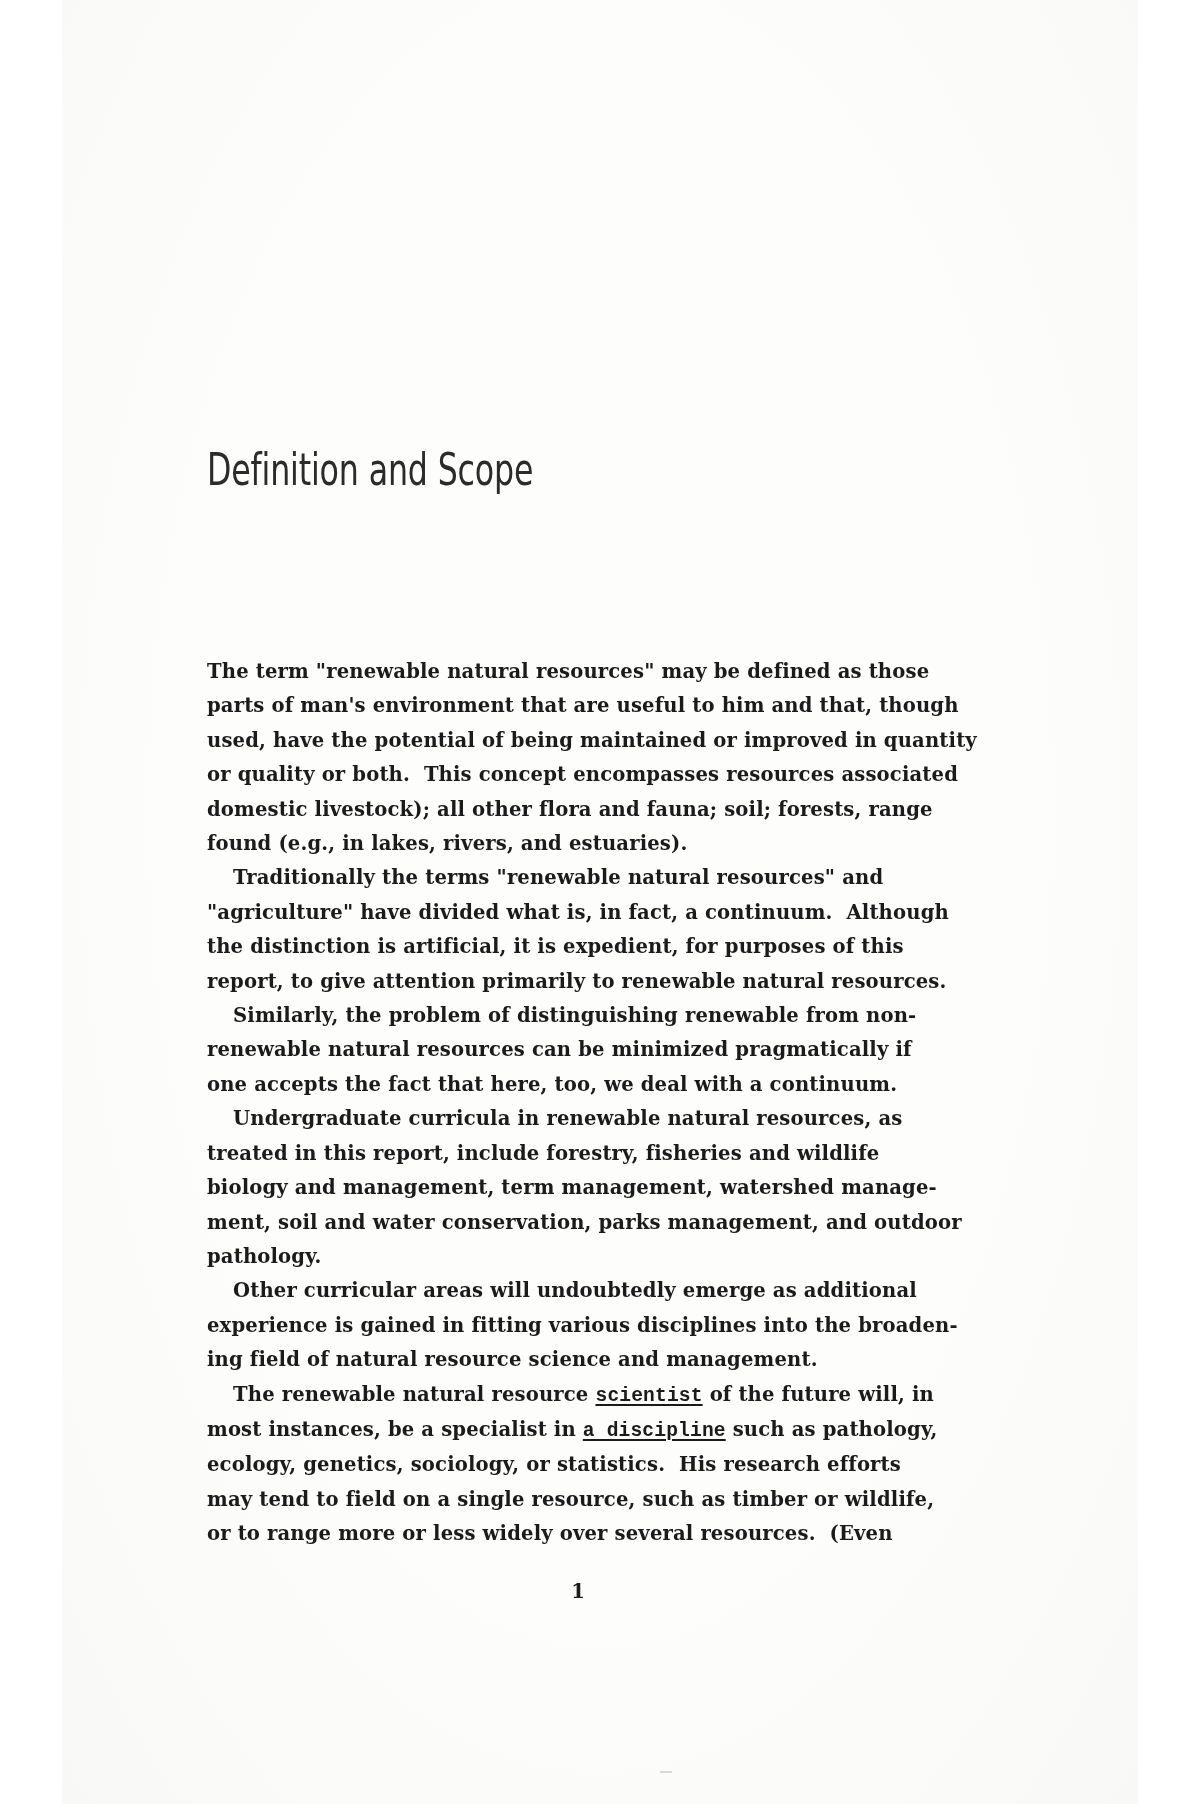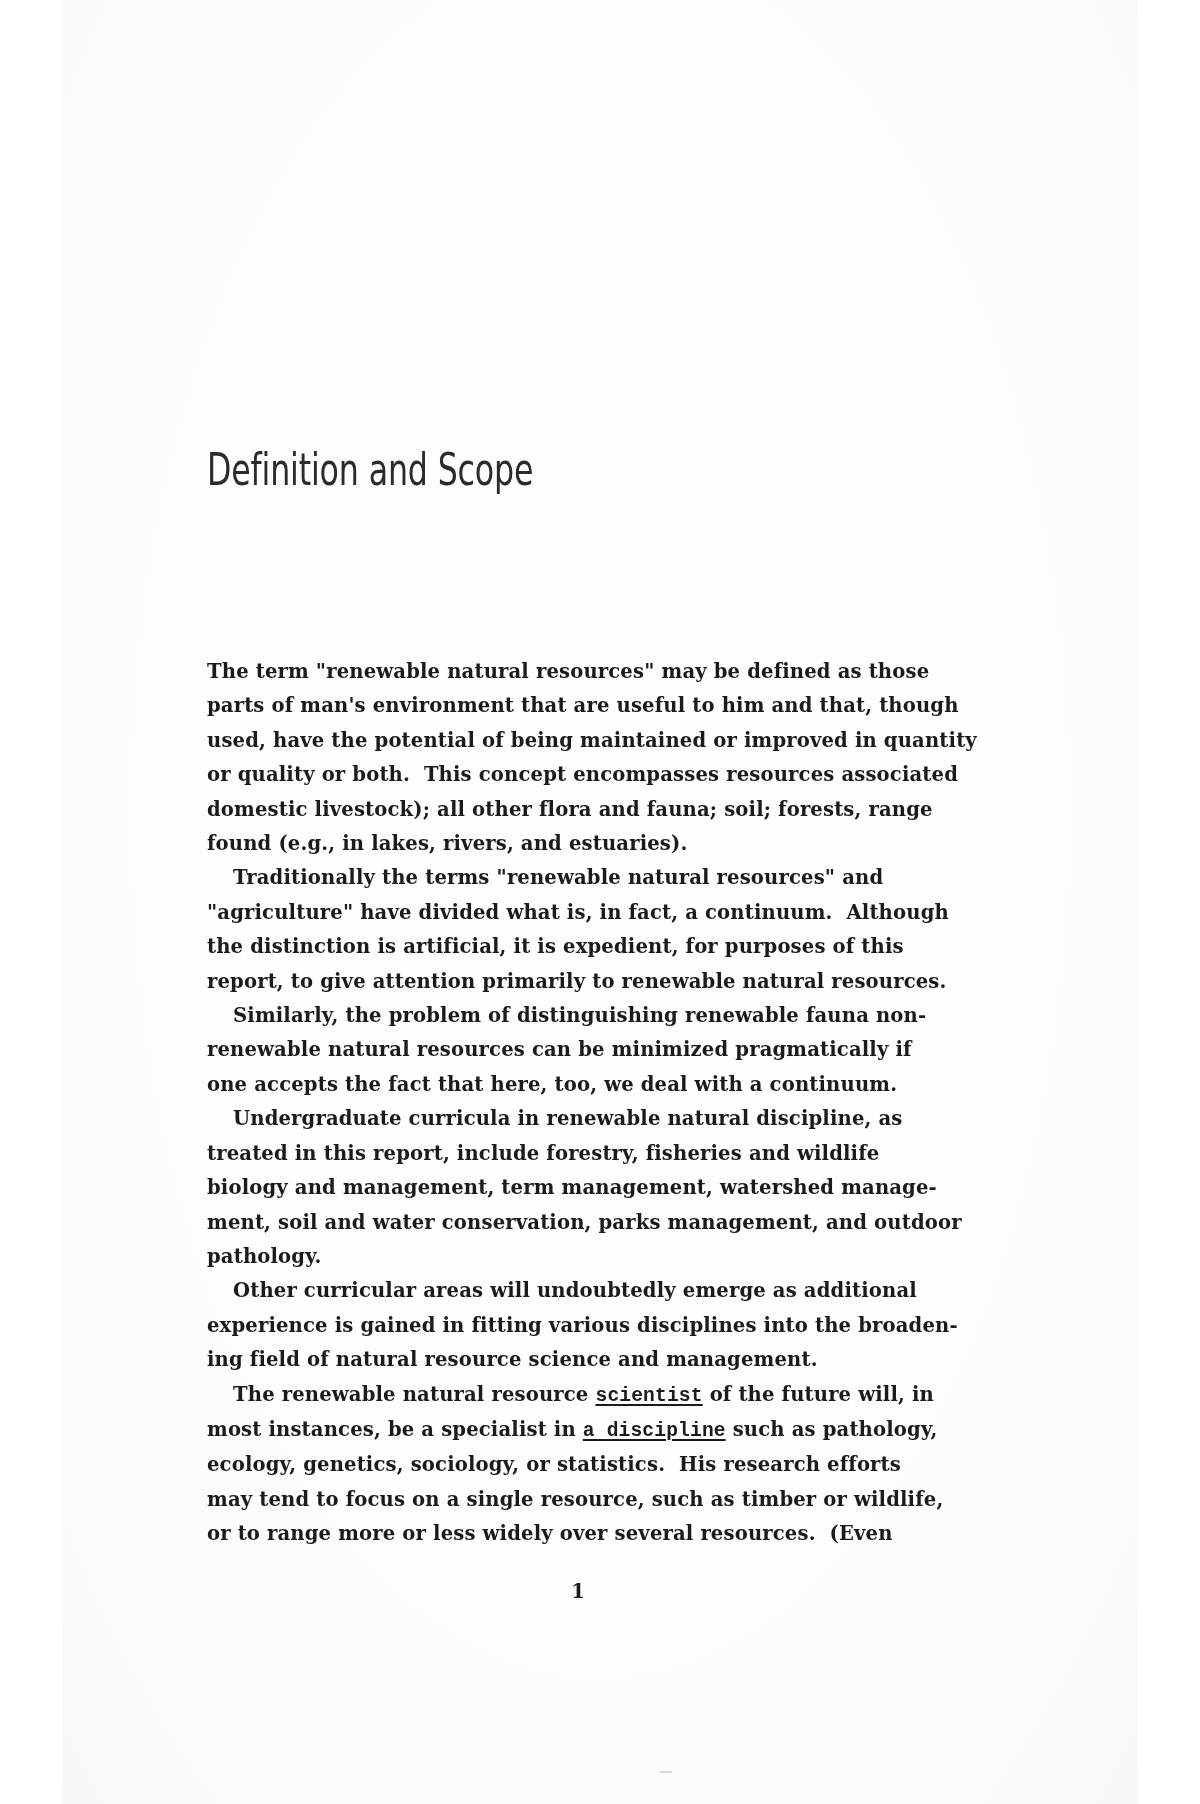--- a/index.html
+++ b/index.html
@@ -118,41 +118,41 @@
           <span class="line">domestic livestock); all other flora and fauna; soil; forests, range</span>
           <span class="line">found (e.g., in lakes, rivers, and estuaries).</span>
         </div>
         <div class="paragraph">
           <span class="line indent">Traditionally the terms "renewable natural resources" and</span>
           <span class="line">"agriculture" have divided what is, in fact, a continuum.  Although</span>
           <span class="line">the distinction is artificial, it is expedient, for purposes of this</span>
           <span class="line">report, to give attention primarily to renewable natural resources.</span>
         </div>
         <div class="paragraph">
-          <span class="line indent">Similarly, the problem of distinguishing renewable fauna non-</span>
+          <span class="line indent">Similarly, the problem of distinguishing renewable from non-</span>
           <span class="line">renewable natural resources can be minimized pragmatically if</span>
           <span class="line">one accepts the fact that here, too, we deal with a continuum.</span>
         </div>
         <div class="paragraph">
-          <span class="line indent">Undergraduate curricula in renewable natural discipline, as</span>
+          <span class="line indent">Undergraduate curricula in renewable natural resources, as</span>
           <span class="line">treated in this report, include forestry, fisheries and wildlife</span>
           <span class="line">biology and management, term management, watershed manage-</span>
           <span class="line">ment, soil and water conservation, parks management, and outdoor</span>
           <span class="line">pathology.</span>
         </div>
         <div class="paragraph">
           <span class="line indent">Other curricular areas will undoubtedly emerge as additional</span>
           <span class="line">experience is gained in fitting various disciplines into the broaden-</span>
           <span class="line">ing field of natural resource science and management.</span>
         </div>
         <div class="paragraph">
           <span class="line indent">The renewable natural resource <span class="u">scientist</span> of the future will, in</span>
           <span class="line">most instances, be a specialist in <span class="u">a discipline</span> such as pathology,</span>
           <span class="line">ecology, genetics, sociology, or statistics.  His research efforts</span>
-          <span class="line">may tend to focus on a single resource, such as timber or wildlife,</span>
+          <span class="line">may tend to field on a single resource, such as timber or wildlife,</span>
           <span class="line">or to range more or less widely over several resources.  (Even</span>
         </div>
       </div>
 
     <div class="page-number">1</div>
   </div>
 
   <div class="tick"></div>
 </div>
 

